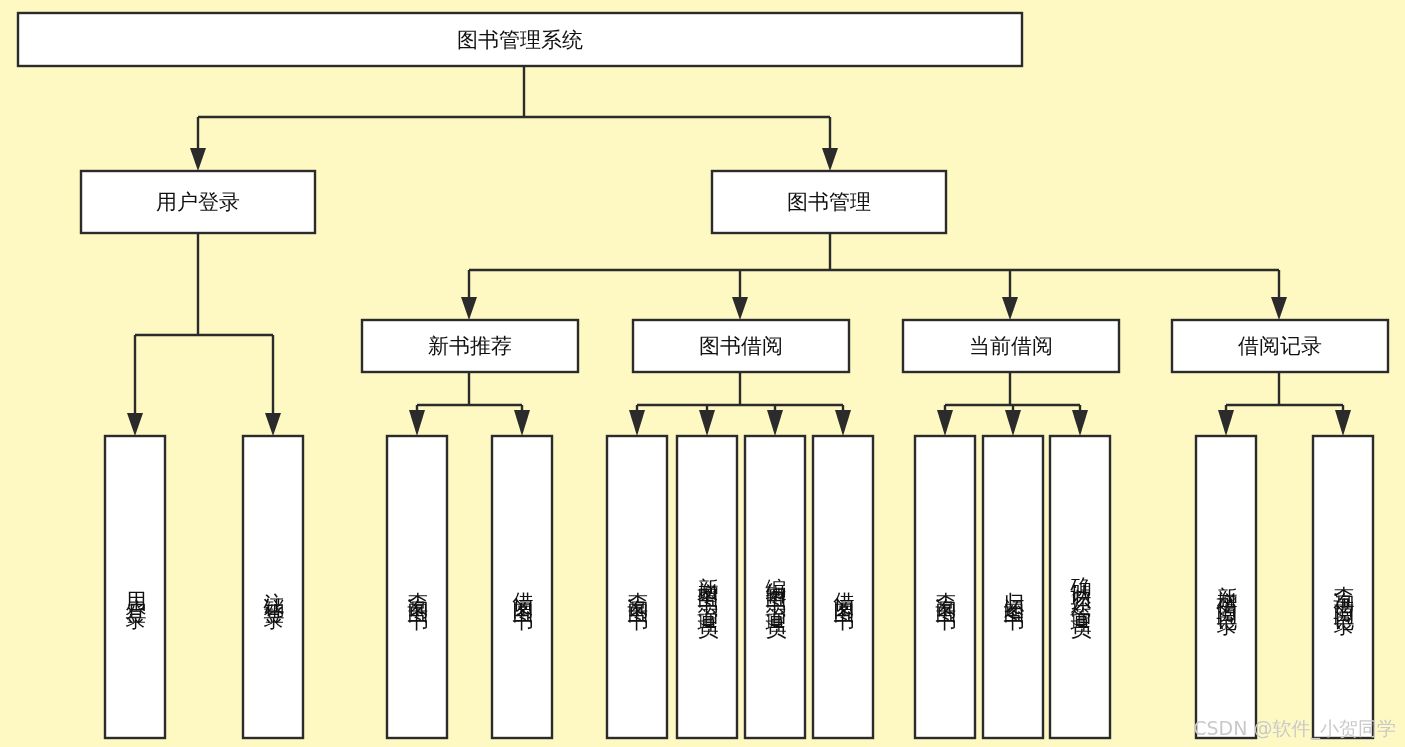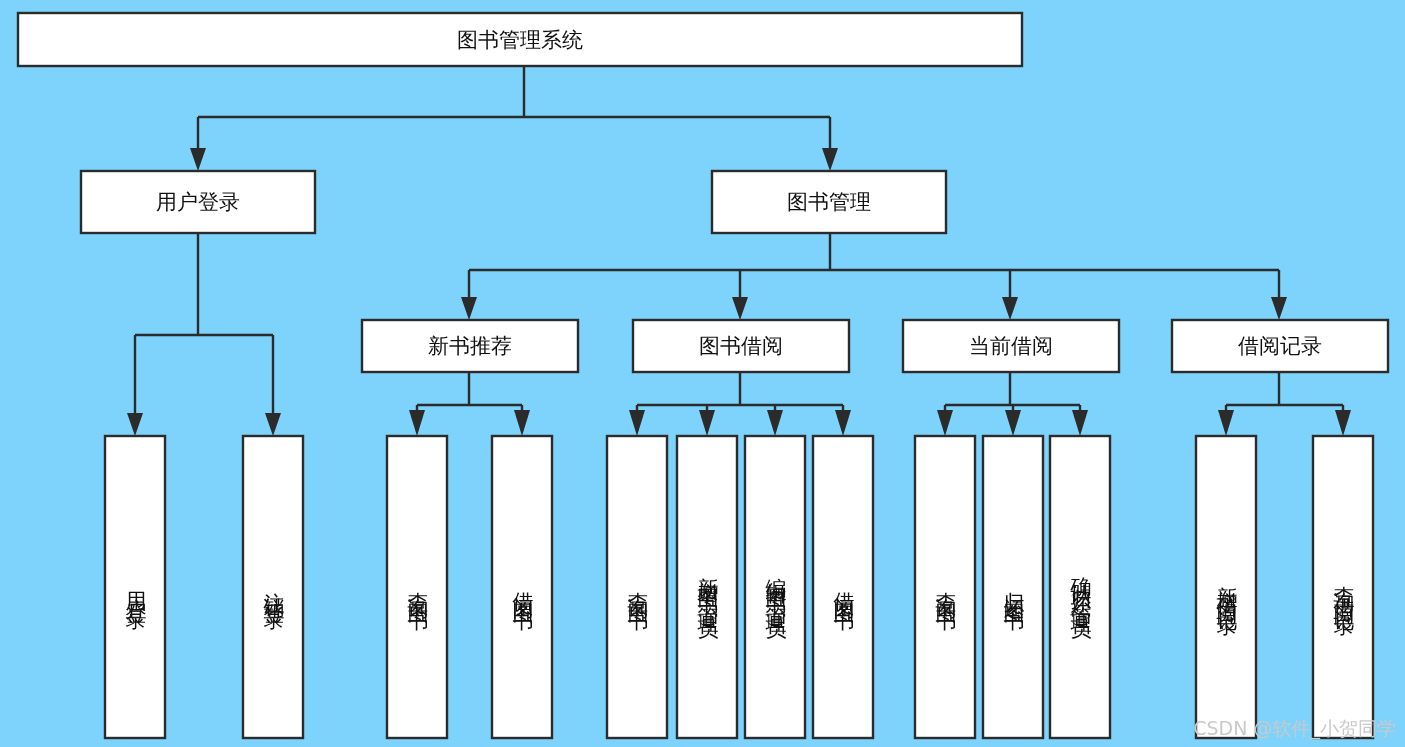--- a/index.html
+++ b/index.html
@@ -11,21 +11,21 @@
   body {
     width: 1405px;
     height: 747px;
     overflow: hidden;
     font-family: "DejaVu Sans", "Liberation Sans", sans-serif;
   }
   #diagram-root {
     position: relative;
     width: 1405px;
     height: 747px;
-    background: #7dd3fc;
+    background: #fef9c3;
   }
   svg#diagram-svg {
     position: absolute;
     left: 0;
     top: 0;
     width: 1405px;
     height: 747px;
     display: block;
   }
   .node-box {

